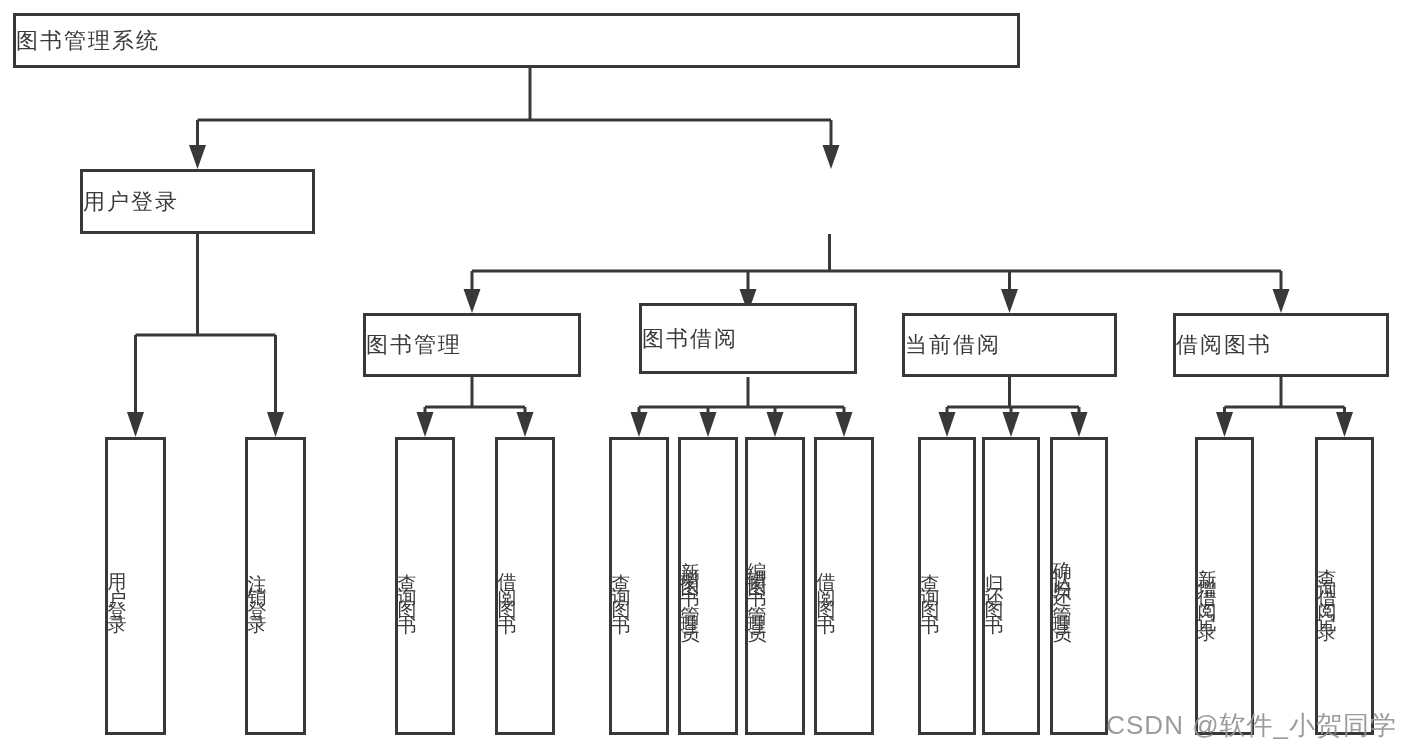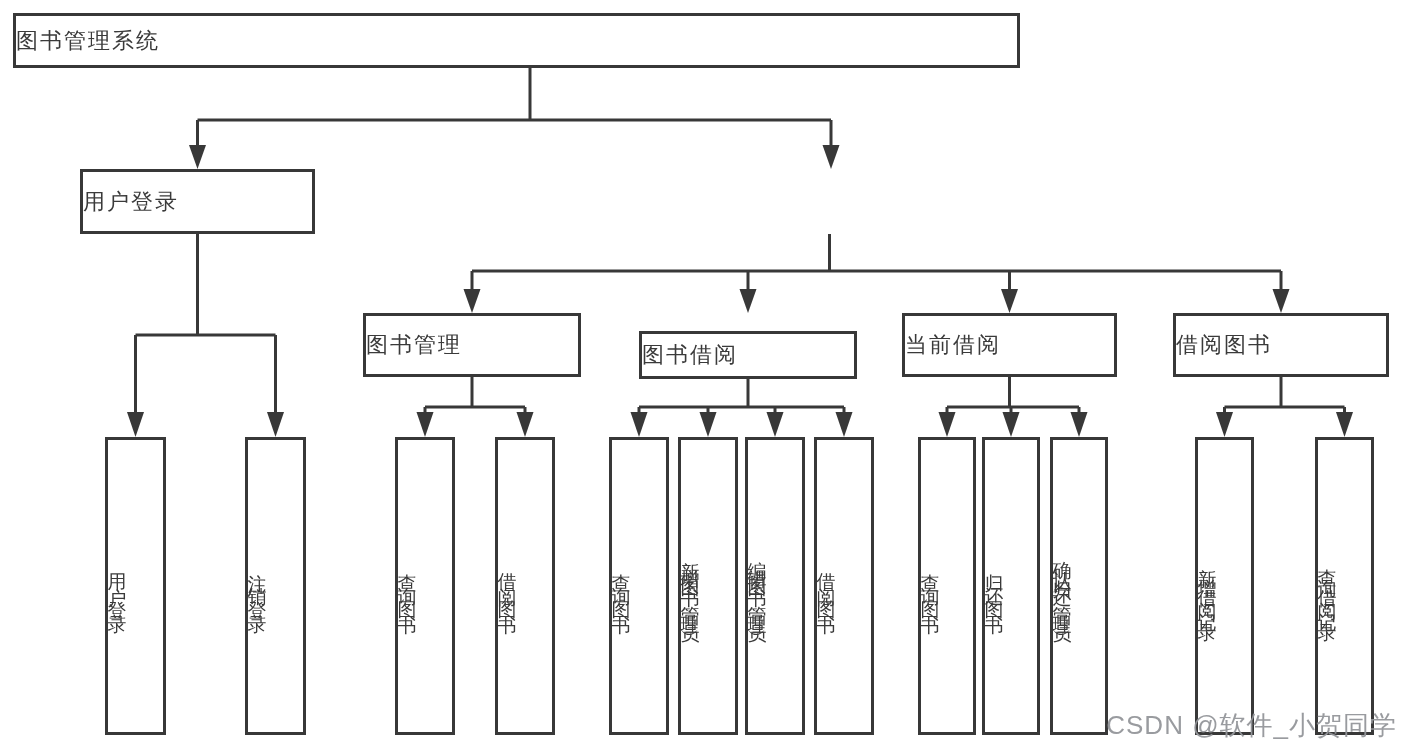--- a/index.html
+++ b/index.html
@@ -109,21 +109,21 @@
     <span>图书管理系统</span>
   </div>
 
   <div class="box" style="left:80px;top:169px;width:235px;height:65px">
     <span>用户登录</span>
   </div>
 
   <div class="box" style="left:363px;top:313px;width:218px;height:64px">
     <span>图书管理</span>
   </div>
-  <div class="box" style="left:639px;top:331px;width:218px;height:48px">
+  <div class="box" style="left:639px;top:303px;width:218px;height:71px">
     <span>图书借阅</span>
   </div>
   <div class="box" style="left:902px;top:313px;width:215px;height:64px">
     <span>当前借阅</span>
   </div>
   <div class="box" style="left:1173px;top:313px;width:216px;height:64px">
     <span>借阅图书</span>
   </div>
 
   <div class="box leaf" style="left:105px;top:437px;width:61px;height:298px">

